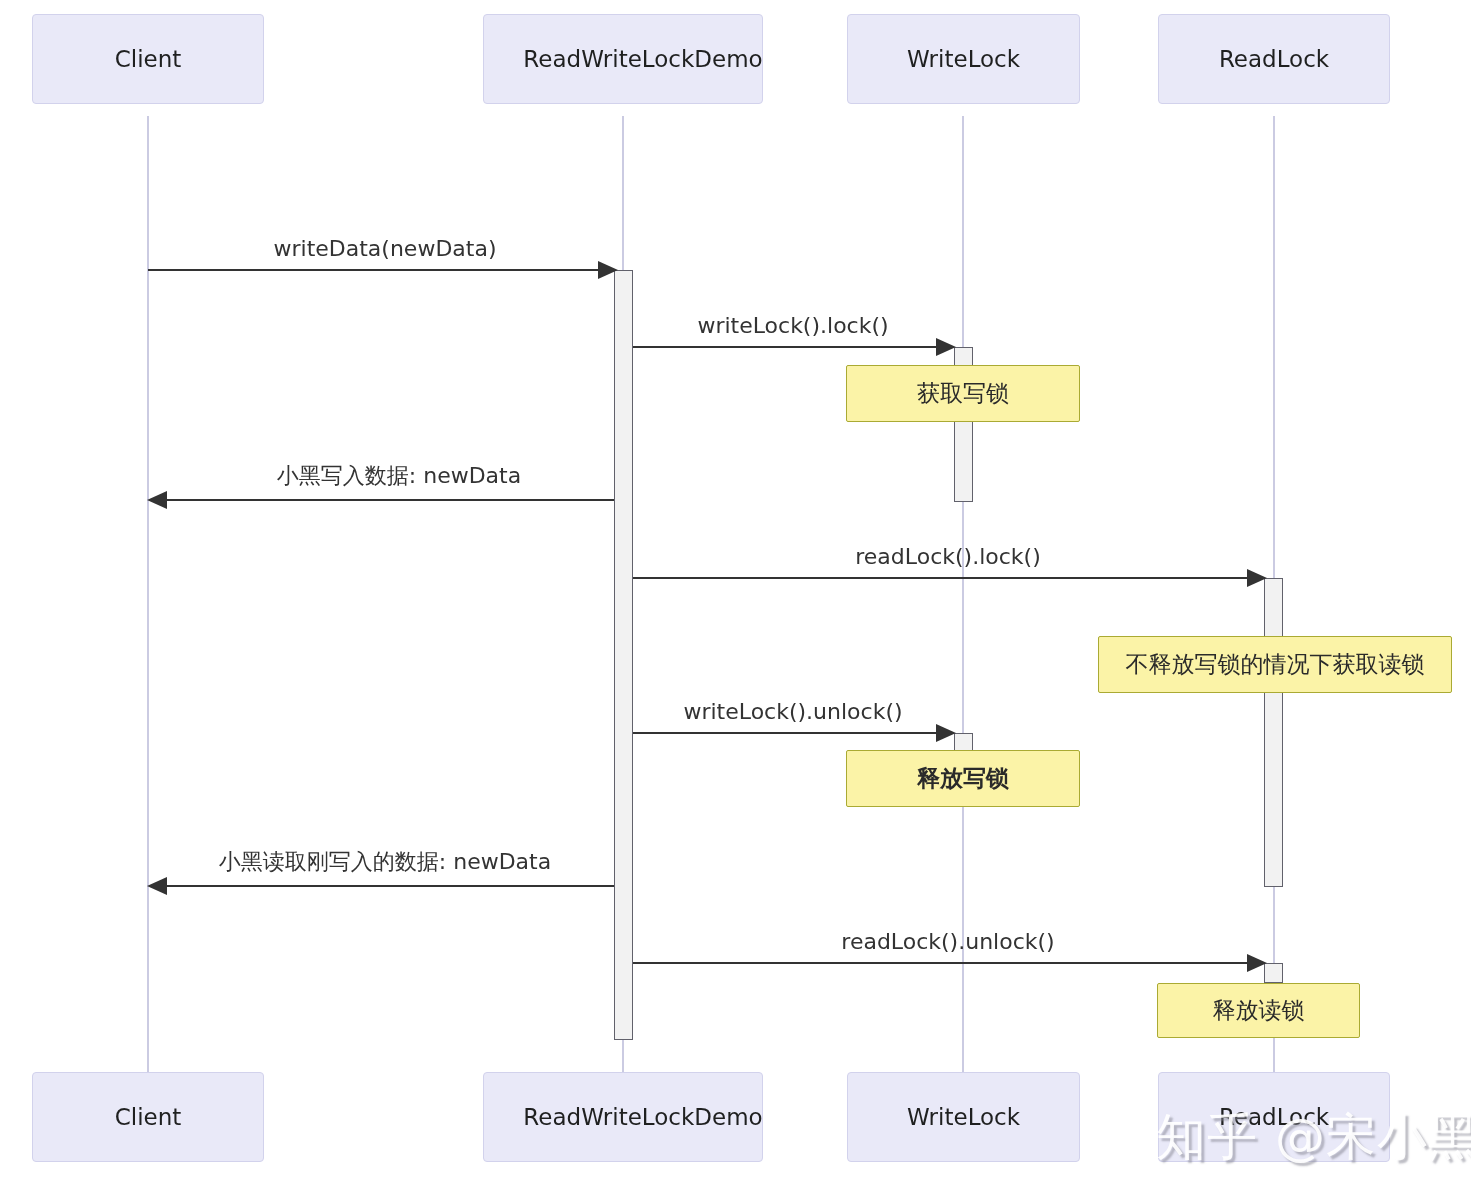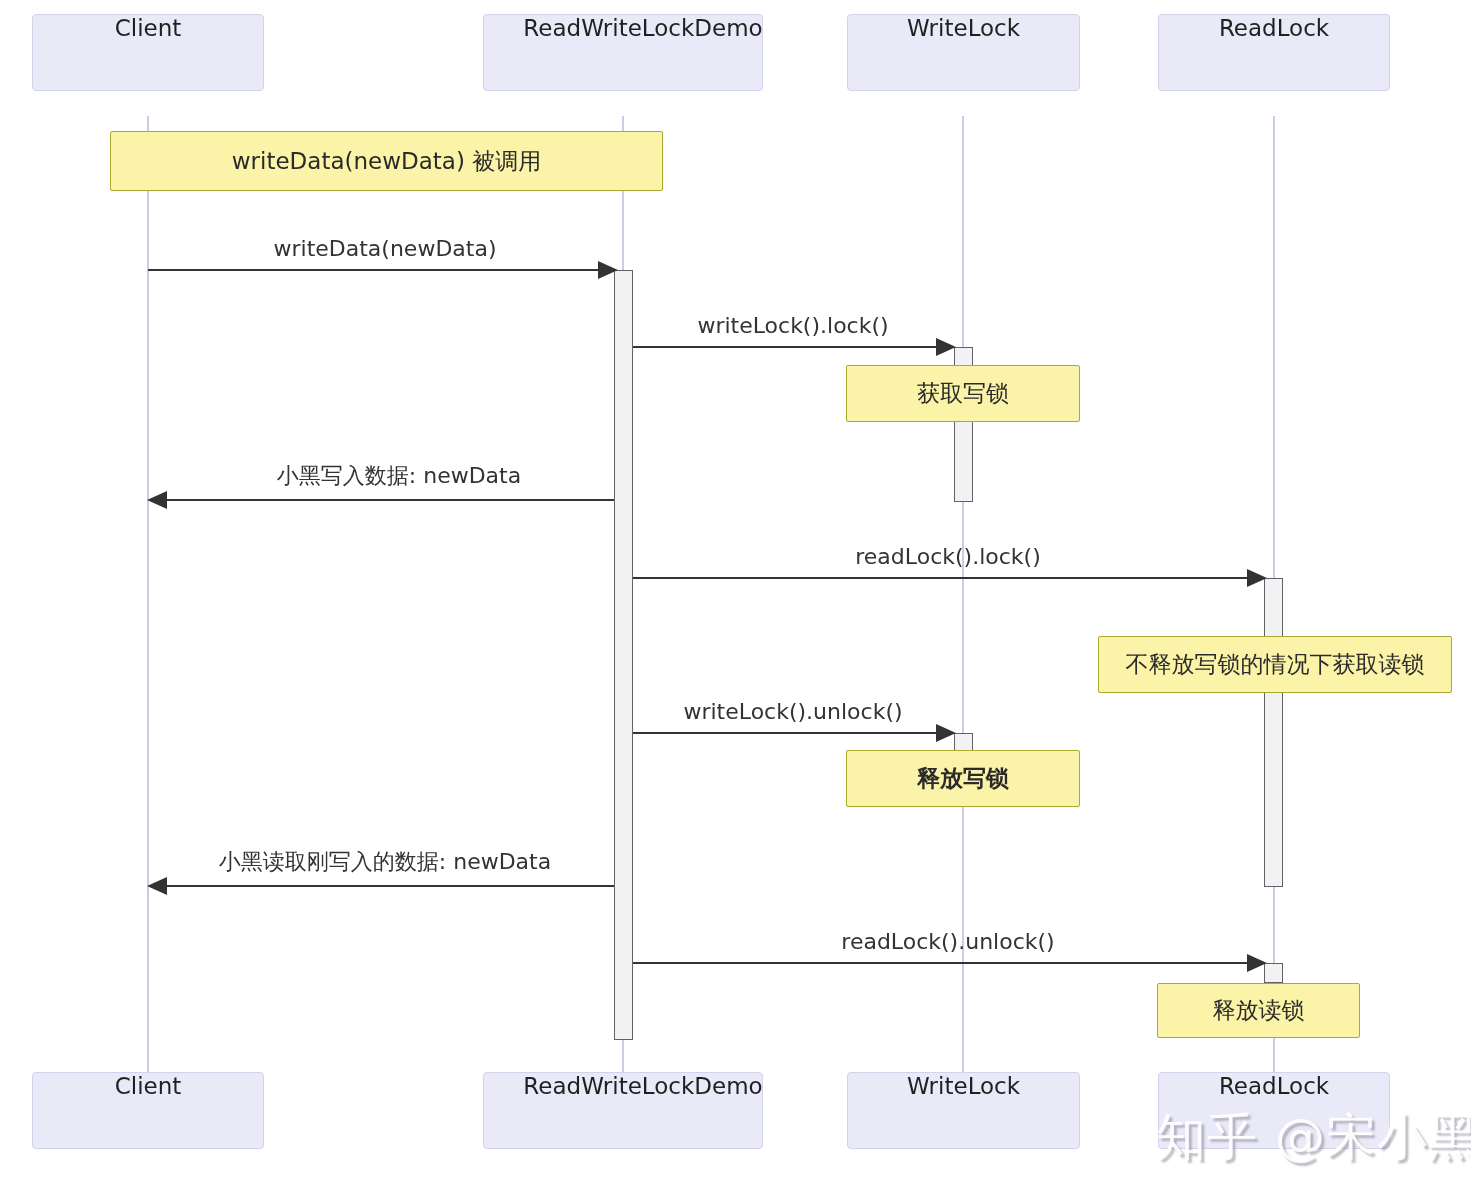--- a/index.html
+++ b/index.html
@@ -20,21 +20,21 @@
     overflow:hidden;
   }
   
   .lifeline{position:absolute;width:2px;top:116px;height:956px;background:var(--lifeline);z-index:1;}
   #ll-client{left:147px;}
   #ll-rwld{left:622px;}
   #ll-writelock{left:962px;}
   #ll-readlock{left:1273px;}
   
   .actor{
-    position:absolute;height:77px;display:flex;align-items:flex-start;justify-content:center;
+    position:absolute;height:90px;display:flex;align-items:center;justify-content:center;
     background:var(--actor-fill);border:1px solid var(--actor-border);border-radius:4px;
     font-size:23px;color:#1f2020;z-index:2;box-sizing:border-box;
   }
   .actor.top{top:14px;}
   .actor.bottom{top:1072px;}
   #a-client-top,#a-client-bot{left:32px;width:232px;}
   #a-rwld-top,#a-rwld-bot{left:483px;width:280px;padding-left:40px;}
   #a-writelock-top,#a-writelock-bot{left:847px;width:233px;}
   #a-readlock-top,#a-readlock-bot{left:1158px;width:232px;}
   
@@ -120,23 +120,20 @@
   <div class="actor bottom" id="a-rwld-bot">
     <span>ReadWriteLockDemo</span>
   </div>
   <div class="actor bottom" id="a-writelock-bot">
     <span>WriteLock</span>
   </div>
   <div class="actor bottom" id="a-readlock-bot">
     <span>ReadLock</span>
   </div>
 
-  <div class="note" id="n1">
-    <span>writeData(newData) 被调用</span>
-  </div>
   <div class="note" id="n2">
     <span>获取写锁</span>
   </div>
   <div class="note" id="n3">
     <span>不释放写锁的情况下获取读锁</span>
   </div>
   <div class="note" id="n4">
     <span>释放写锁</span>
   </div>
   <div class="note" id="n5">

